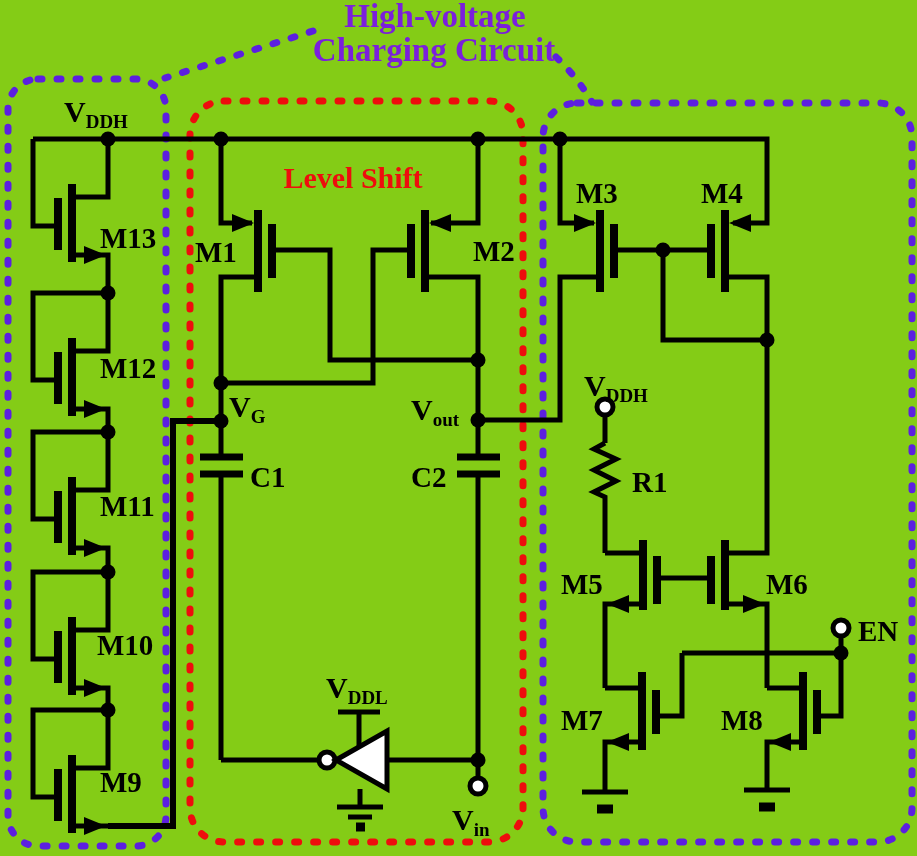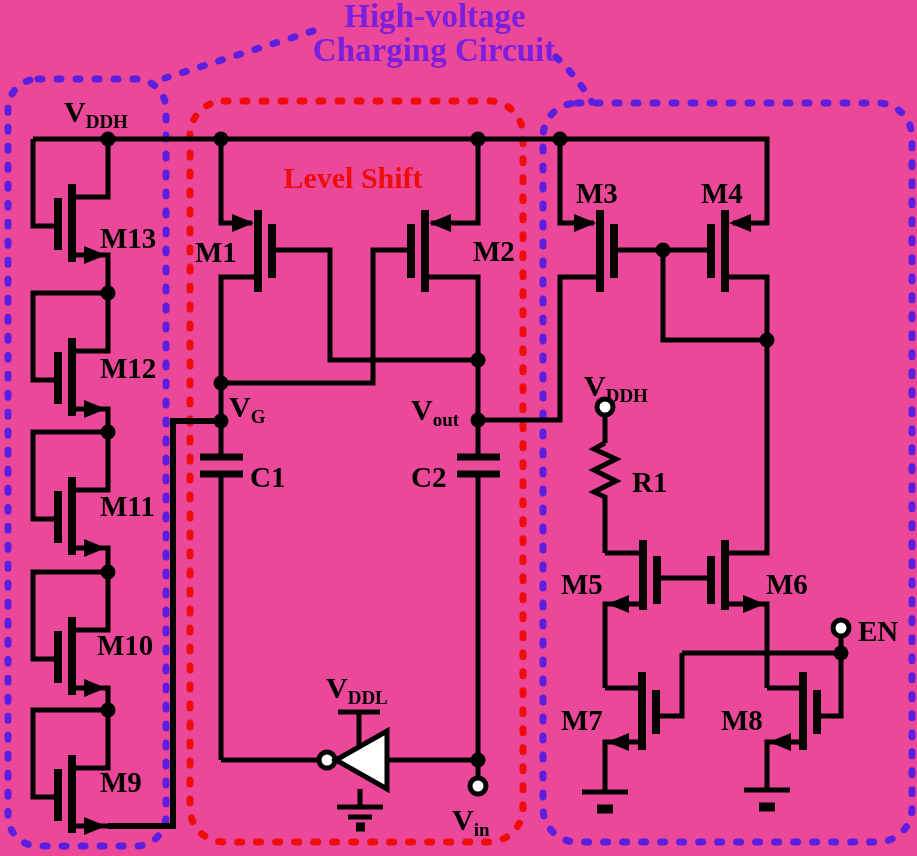--- a/index.html
+++ b/index.html
@@ -2,21 +2,21 @@
 <html style="--title-purple: #7B1FDC; --box-purple: #5C1FE0; --box-red: #EE0D0D; --wire-black: #000000;"><head>
 <meta charset="utf-8">
 <style>
   :root{
     --title-purple:#7B1FDC;
     --box-purple:#5C1FE0;
     --box-red:#EE0D0D;
     --wire-black:#000000;
   }
   html,body{margin:0;padding:0;background:#ffffff;}
-  .canvas{width:917px;height:856px;background:#ec4899;position:relative;overflow:hidden;}
+  .canvas{width:917px;height:856px;background:#84cc16;position:relative;overflow:hidden;}
   svg{display:block;}
   .wire{stroke:var(--wire-black);stroke-width:5;fill:none;stroke-linecap:butt;stroke-linejoin:miter;}
   .wire-thick{stroke:var(--wire-black);stroke-width:6;fill:none;}
   .bar{stroke:var(--wire-black);stroke-width:8;fill:none;}
   .plate{stroke:var(--wire-black);stroke-width:7;fill:none;}
   .gbar{stroke:var(--wire-black);stroke-width:5;fill:none;}
   .gbar-thick{stroke:var(--wire-black);stroke-width:9;fill:none;}
   .dot{fill:var(--wire-black);stroke:none;}
   .term{fill:#ffffff;stroke:var(--wire-black);stroke-width:5;}
   .arrow{fill:var(--wire-black);stroke:none;}

